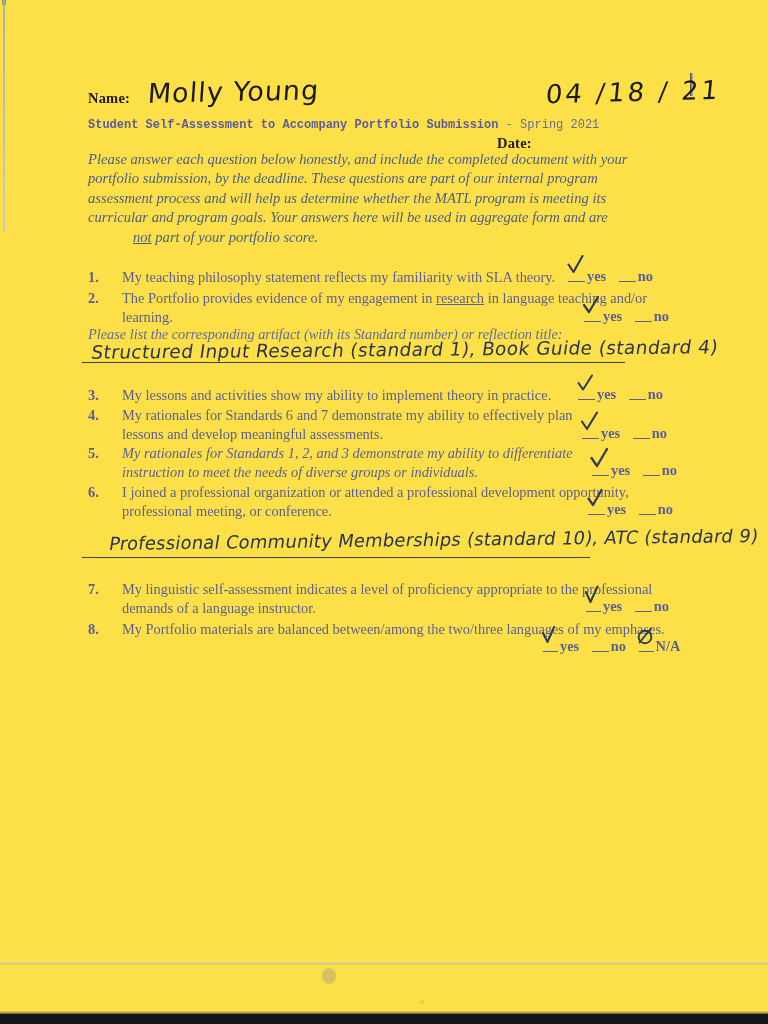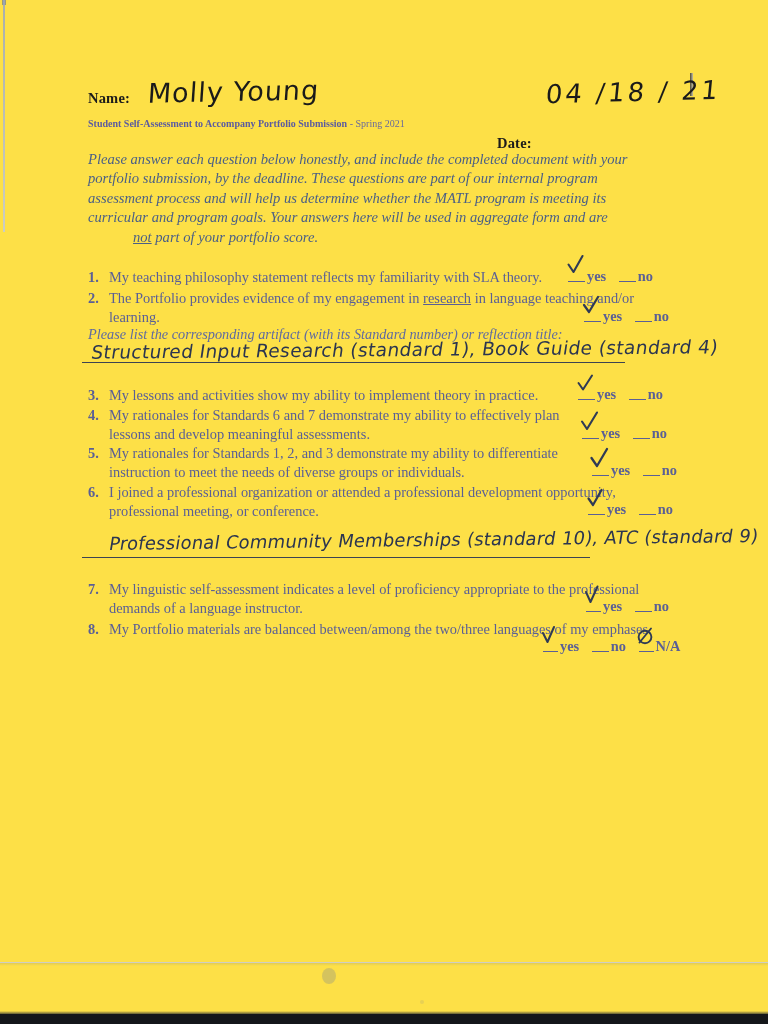--- a/index.html
+++ b/index.html
@@ -125,22 +125,22 @@
     font-size: 26px;
     letter-spacing: 3px;
     transform: skewX(-7deg) rotate(-1.4deg);
     white-space: nowrap;
   }
 
   .doc-heading {
     position: absolute;
     left: 88px;
     top: 118px;
-    font-family: Liberation Serif, serif;
-    font-size: 10px;
+    font-family: Liberation Mono, monospace;
+    font-size: 12px;
     color: #5b5ba0;
     white-space: nowrap;
   }
   .doc-heading .bold-part { font-weight: bold; }
   .doc-heading .light-part { font-weight: normal; color: #6a6a9c; }
 
   .intro {
     position: absolute;
     left: 88px;
     top: 150px;
@@ -165,21 +165,21 @@
   }
   .q .num {
     position: absolute;
     left: 0;
     top: 0;
     font-weight: bold;
     width: 18px;
   }
   .q .body {
     display: block;
-    margin-left: 21px;
+    margin-left: 34px;
     width: 560px;
   }
   .q .body u { text-decoration: underline; }
 
   .prompt {
     position: absolute;
     left: 88px;
     font-family: "Liberation Serif", serif;
     font-style: italic;
     font-size: 14.3px;
@@ -330,21 +330,21 @@
     <span class="opt"><span class="blank"></span><span class="check">
           <svg width="22" height="21" viewBox="0 0 22 21">
             <path d="M2 9.5 L7 17 L17 0.5" fill="none" stroke="#2f3a55" stroke-width="2.1" stroke-linecap="round" stroke-linejoin="round"></path>
           </svg>
         </span><span>yes</span></span>
     <span class="opt"><span class="blank"></span><span>no</span></span>
   </div>
 
   <div class="q" style="top:444px;">
     <span class="num">5.</span>
-    <span class="body" style="width:505px;">My rationales for Standards 1, 2, and 3 demonstrate my ability to differentiate instruction to meet the needs of diverse groups or individuals.</span>
+    <span class="body" style="width:505px;font-style:italic;">My rationales for Standards 1, 2, and 3 demonstrate my ability to differentiate instruction to meet the needs of diverse groups or individuals.</span>
   </div>
   <div class="opts" style="left:592px; top:462px;">
     <span class="opt"><span class="blank"></span><span class="check">
           <svg width="22" height="21" viewBox="0 0 22 21">
             <path d="M1.5 9 L7 17 L17 0" fill="none" stroke="#2f3a55" stroke-width="2.3" stroke-linecap="round" stroke-linejoin="round"></path>
           </svg>
         </span><span>yes</span></span>
     <span class="opt"><span class="blank"></span><span>no</span></span>
   </div>
 

